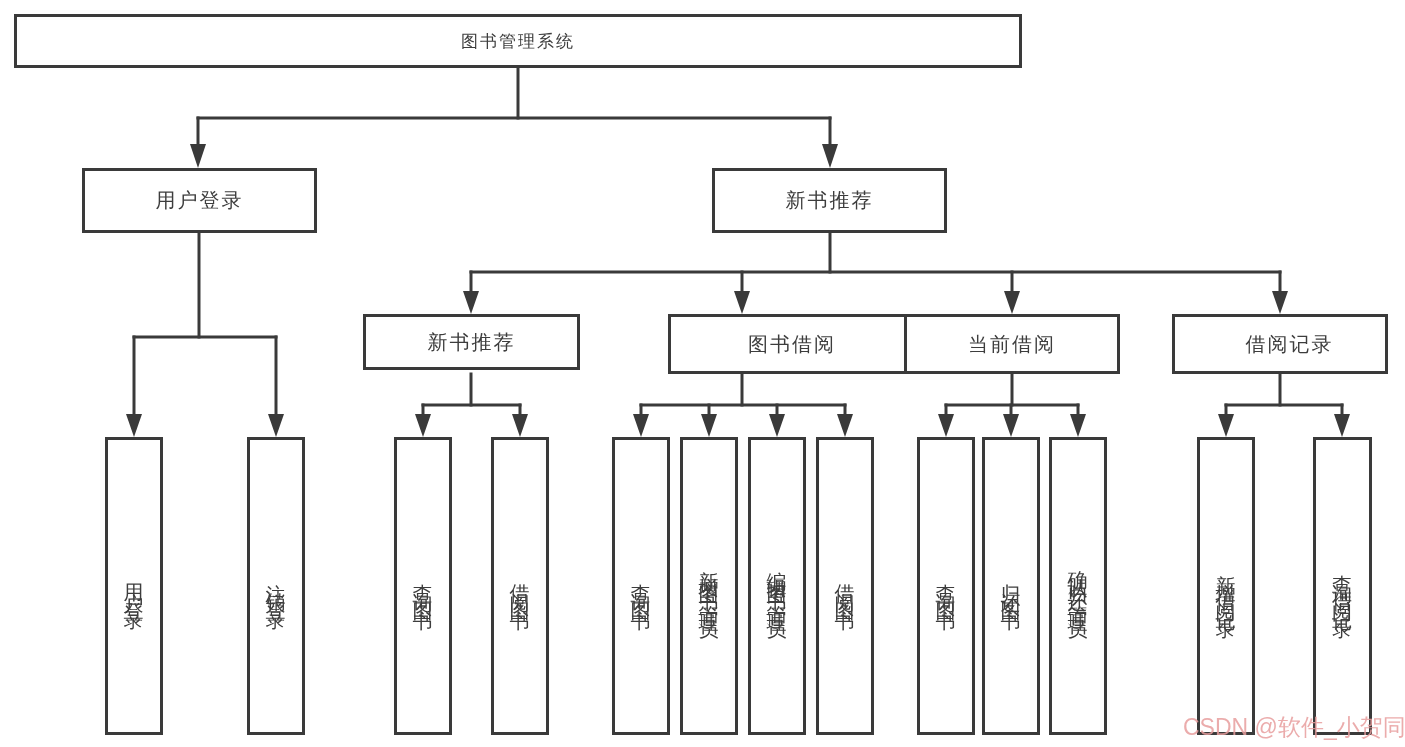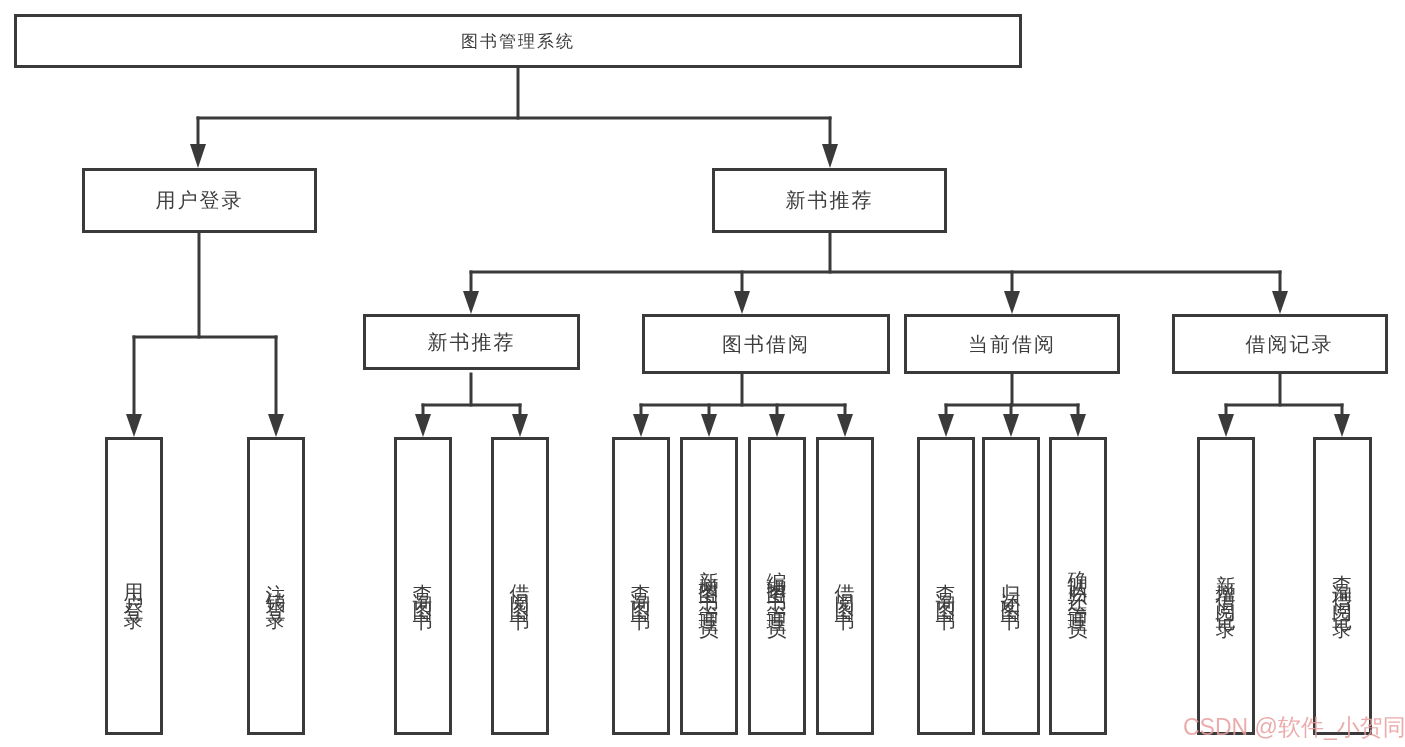--- a/index.html
+++ b/index.html
@@ -160,21 +160,21 @@
   <div class="node" style="left:82px; top:168px; width:235px; height:65px;">
     <span class="lbl">用户登录</span>
   </div>
   <div class="node" style="left:712px; top:168px; width:235px; height:65px;">
     <span class="lbl">新书推荐</span>
   </div>
 
   <div class="node" style="left:363px; top:314px; width:217px; height:56px;">
     <span class="lbl">新书推荐</span>
   </div>
-  <div class="node" style="left:642px; top:314px; width:248px; height:60px;align-items:center;">
+  <div class="node" style="left:668px; top:314px; width:248px; height:60px;align-items:center;">
     <span class="lbl">图书借阅</span>
   </div>
   <div class="node" style="left:904px; top:314px; width:216px; height:60px;align-items:center;">
     <span class="lbl">当前借阅</span>
   </div>
   <div class="node" style="left:1172px; top:314px; width:216px; height:60px;padding-left:19px;">
     <span class="lbl">借阅记录</span>
   </div>
 
   <div class="leaf" style="left:105px; width:58px;">

